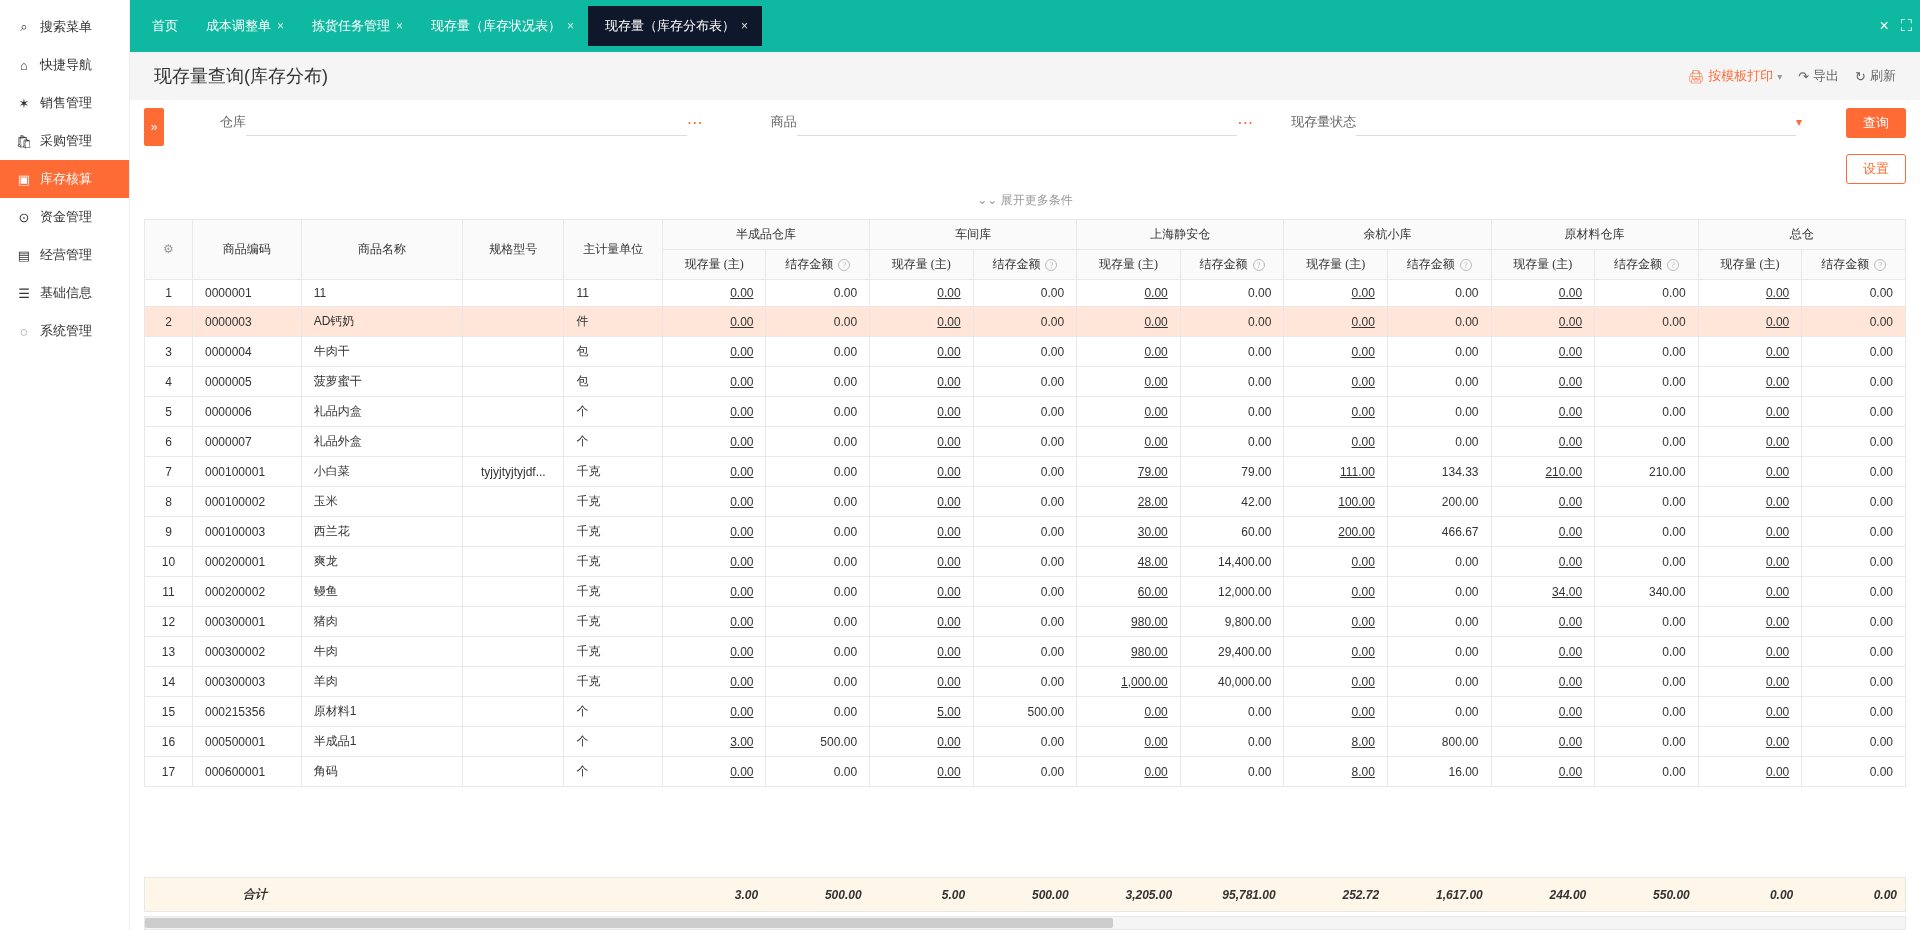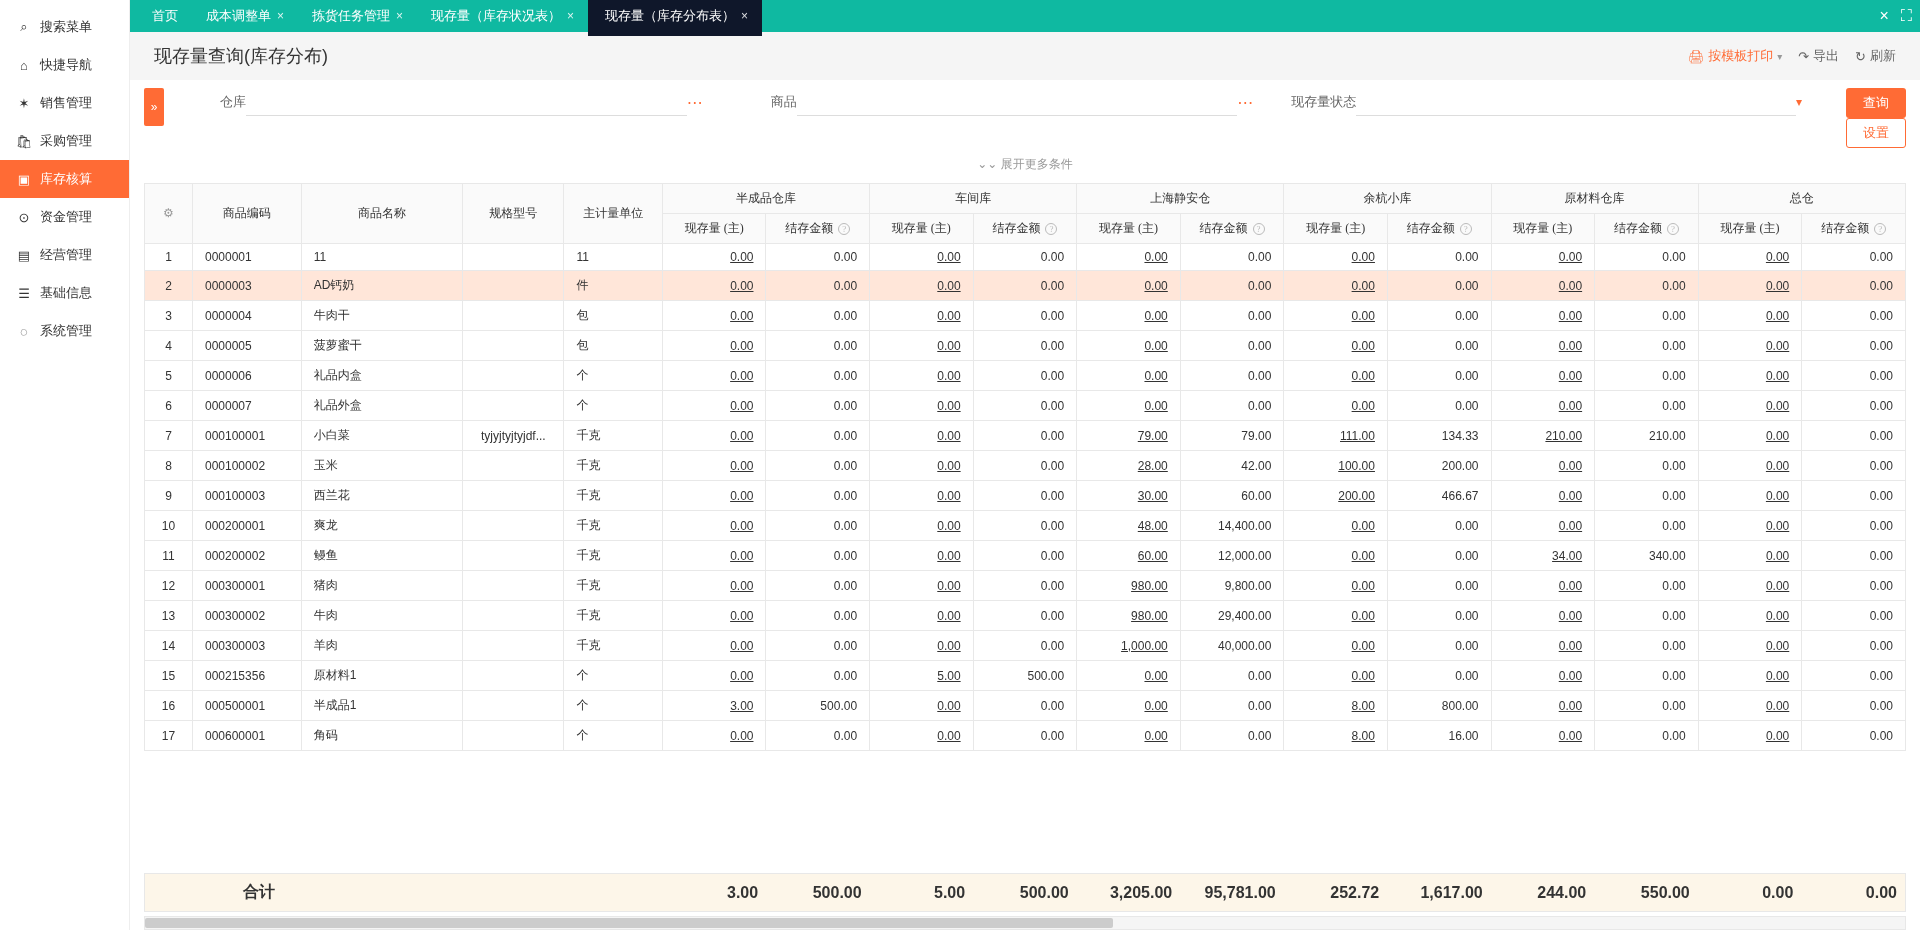--- a/index.html
+++ b/index.html
@@ -9,21 +9,21 @@
 
 .sidebar { width: 130px; background: #fff; border-right: 1px solid #eee; padding-top: 8px; }
 .side-item { display: flex; align-items: center; gap: 8px; padding: 10px 16px; cursor: pointer; color: #333; font-size: 13px; }
 .side-item.active { background: #ff6b35; color: #fff; }
 .side-icon { width: 16px; height: 16px; display: inline-flex; align-items: center; justify-content: center; }
 
 
 .main { flex: 1; display: flex; flex-direction: column; }
 
 
-.tabs { background: #0fb9a1; display: flex; align-items: center; height: 32px; padding: 0 8px; position: relative; }
+.tabs { background: #0fb9a1; display: flex; align-items: center; height: 52px; padding: 0 8px; position: relative; }
 .tab { display: flex; align-items: center; gap: 6px; padding: 0 14px; height: 40px; color: #fff; font-size: 13px; cursor: pointer; white-space: nowrap; }
 .tab.active { background: #0f172a; padding-left: 17px; }
 .tab-close { font-size: 12px; opacity: .85; }
 .tabs-right { position: absolute; right: 8px; display: flex; gap: 12px; color: #fff; }
 .tabs-right span { cursor: pointer; font-size: 16px; }
 
 
 .page-head { background: #f5f5f5; display: flex; align-items: center; justify-content: space-between; padding: 12px 24px; }
 .page-title { font-size: 18px; color: #333; }
 .head-actions { display: flex; align-items: center; gap: 16px; font-size: 13px; }
@@ -33,21 +33,21 @@
 
 
 .filter-wrap { display: flex; padding: 8px 0 0 0; }
 .collapse-btn { width: 20px; height: 38px; background: #ff6b35; color: #fff; display: flex; align-items: center; justify-content: center; cursor: pointer; border-radius: 2px; margin: 0 6px 0 14px; font-size: 12px; }
 .filters { flex: 1; display: flex; align-items: flex-start; gap: 0; padding-right: 10px; }
 .filter { display: flex; align-items: center; flex: 1; padding: 0 20px; }
 .filter-label { color: #666; min-width: 56px; text-align: right; }
 .filter-input { flex: 1; border: none; border-bottom: 1px solid #ddd; padding: 6px 4px; background: transparent; outline: none; }
 .filter-suffix { color: #ff6b35; font-size: 16px; cursor: pointer; letter-spacing: -2px; }
 .filter-chev { color: #ff6b35; font-size: 12px; cursor: pointer; }
-.filter-btns { display: flex; flex-direction: column; gap: 0; padding: 0 14px; }
+.filter-btns { display: flex; flex-direction: column; gap: 16px; padding: 0 14px; }
 .btn { padding: 5px 16px; border-radius: 3px; font-size: 13px; cursor: pointer; border: 1px solid transparent; text-align: center; }
 .btn-primary { background: #ff6b35; color: #fff; }
 .btn-outline { background: #fff; color: #ff6b35; border-color: #ff6b35; }
 
 .expand-bar { text-align: center; padding: 8px 0 10px; color: #999; font-size: 12px; cursor: pointer; }
 
 
 .table-wrap { padding: 0 14px; flex: 1; overflow: hidden; }
 .tbl { width: 100%; border-collapse: collapse; table-layout: fixed; }
 .tbl th, .tbl td { border: 1px solid #e8e8e8; padding: 6px 8px; font-size: 12px; text-align: center; white-space: nowrap; overflow: hidden; text-overflow: ellipsis; }
@@ -57,21 +57,21 @@
 .tbl tbody td { height: 26px; }
 .tbl tbody tr.hl { background: #ffe6d9; }
 .tbl tbody td.left { text-align: left; padding-left: 12px; }
 .tbl tbody td.right { text-align: right; padding-right: 12px; }
 .tbl tbody td .link { text-decoration: underline; cursor: pointer; }
 .gear { color: #999; }
 
 
 .totals { margin: 40px 14px 0; border: 1px solid #e8e8e8; background: #fdf6e9; }
 .totals table { width: 100%; border-collapse: collapse; table-layout: fixed; }
-.totals td { padding: 8px; font-size: 16px; font-weight: bold; text-align: right; }
+.totals td { padding: 8px; font-size: 12px; font-weight: bold; text-align: right; font-style: italic; }
 .totals td.lbl { text-align: left; padding-left: 50px; }
 
 
 .hscroll { height: 14px; margin: 4px 14px 0; background: #f5f5f5; border: 1px solid #e8e8e8; position: relative; }
 .hscroll-thumb { position: absolute; left: 0; top: 1px; height: 10px; width: 55%; background: #ccc; border-radius: 2px; }
 
 
 .c-idx { width: 38px; }
 .c-code { width: 86px; }
 .c-name { width: 128px; }

